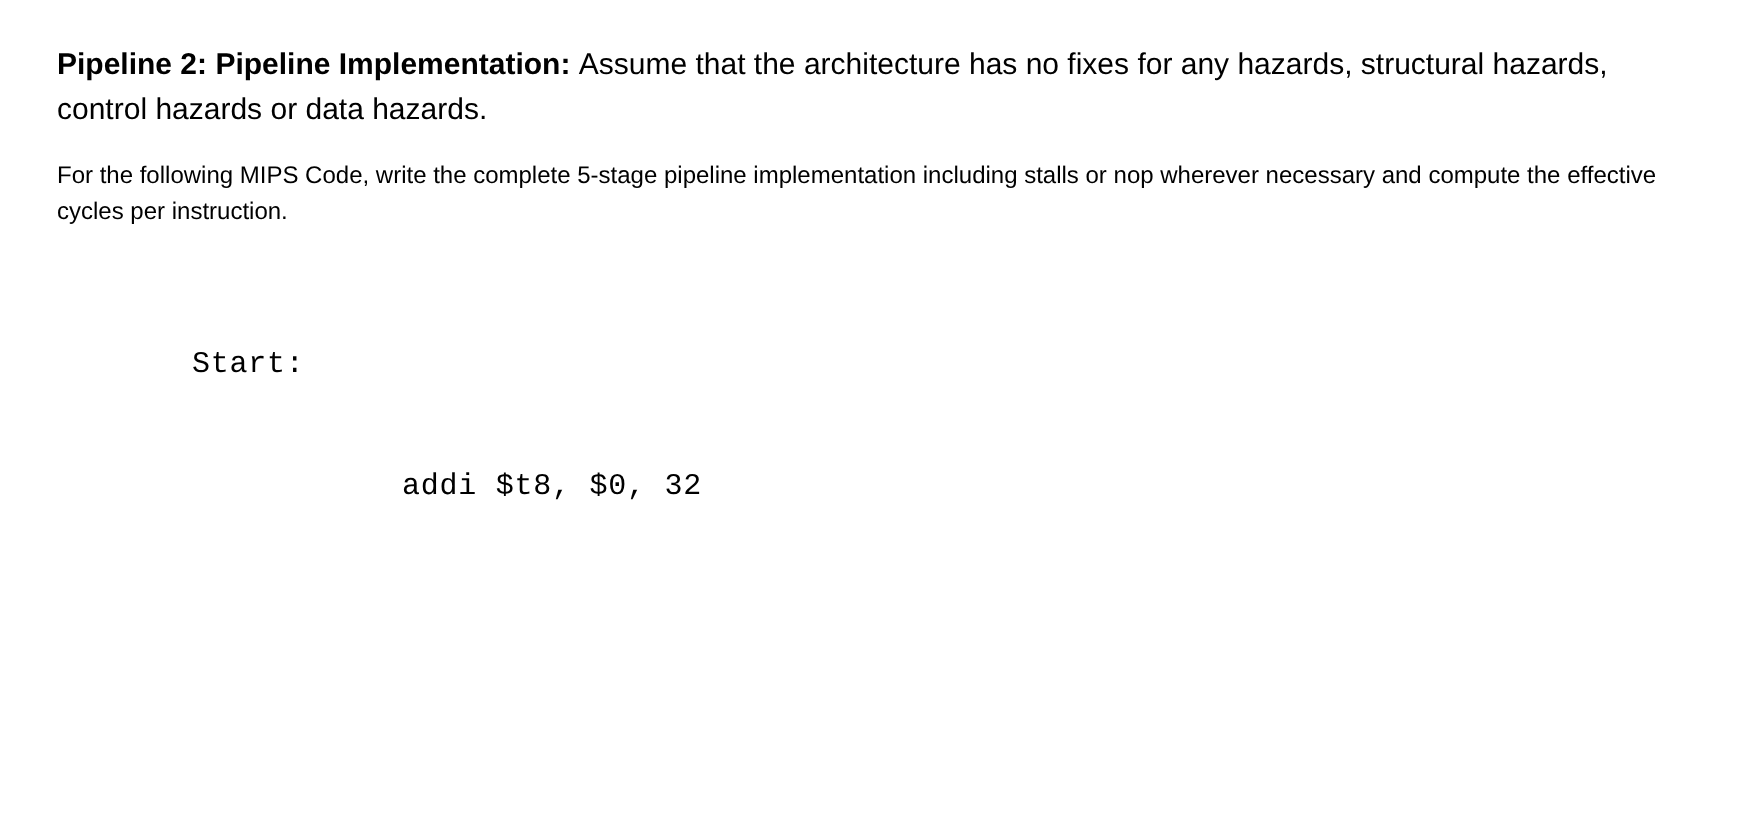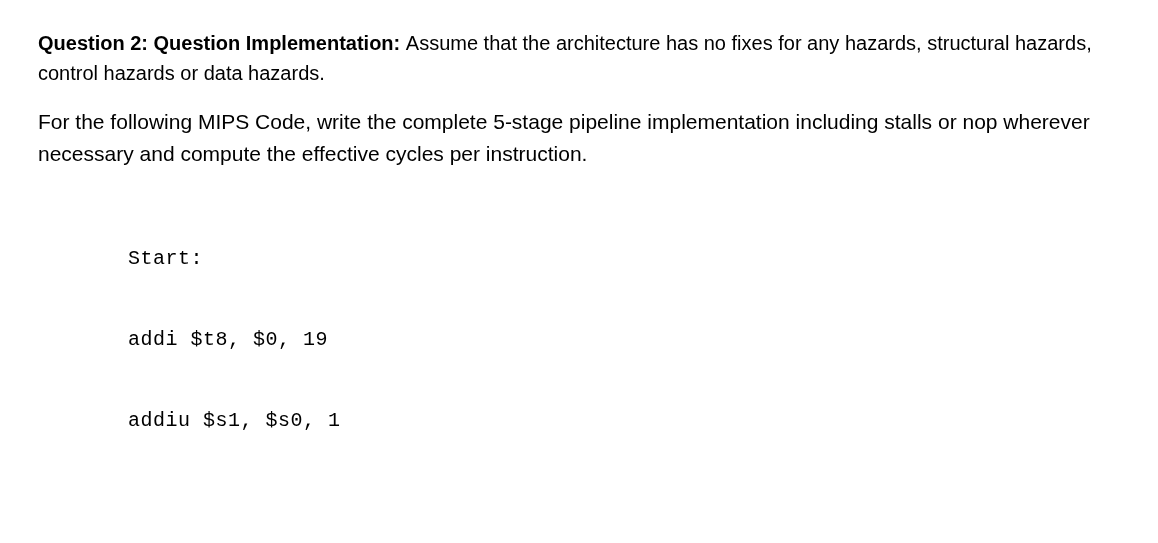--- a/index.html
+++ b/index.html
@@ -17,58 +17,56 @@
     }
     .question-header {
       font-size: 20px;
       line-height: 1.5;
       margin-bottom: 18px;
     }
     .question-header .bold-part {
       font-weight: bold;
     }
     .instruction {
-      font-size: 21px;
+      font-size: 16px;
       line-height: 1.5;
       margin-bottom: 22px;
     }
     .code-block {
       font-family: 'Courier New', Courier, monospace;
       font-size: 20px;
       line-height: 1.35;
       padding-left: 90px;
       white-space: pre;
       letter-spacing: 0.5px;
     }
     .code-line {
       display: flex;
-      flex-direction: column;
     }
     .label-col {
       width: 140px;
       display: inline-block;
       flex-shrink: 0;
     }
     .instr-col {
       display: inline-block;
     }
   </style>
 </head>
 <body>
 
 <div class="question-header">
-  <span class="bold-part">Question 2: Question Implementation: </span><span>Assume that the architecture has no fixes for any hazards, structural hazards, control hazards or data hazards.</span>
+  <span class="bold-part">Pipeline 2: Pipeline Implementation: </span><span>Assume that the architecture has no fixes for any hazards, structural hazards, control hazards or data hazards.</span>
 </div>
 
 <div class="instruction">For the following MIPS Code, write the complete 5-stage pipeline implementation including stalls or nop wherever necessary and compute the effective cycles per instruction.</div>
 
 <div class="code-block">
   <div class="code-line"><span class="label-col">Start:</span></div>
-  <div class="code-line"><span class="label-col"></span><span class="instr-col">addi $t8, $0, 19</span></div>
-  <div class="code-line"><span class="label-col"></span><span class="instr-col">addiu $s1, $s0, 1</span></div>
+  <div class="code-line"><span class="label-col"></span><span class="instr-col">addi $t8, $0, 32</span></div>
   
   
   
   
   
   
   
 </div>
 
 </body></html>

